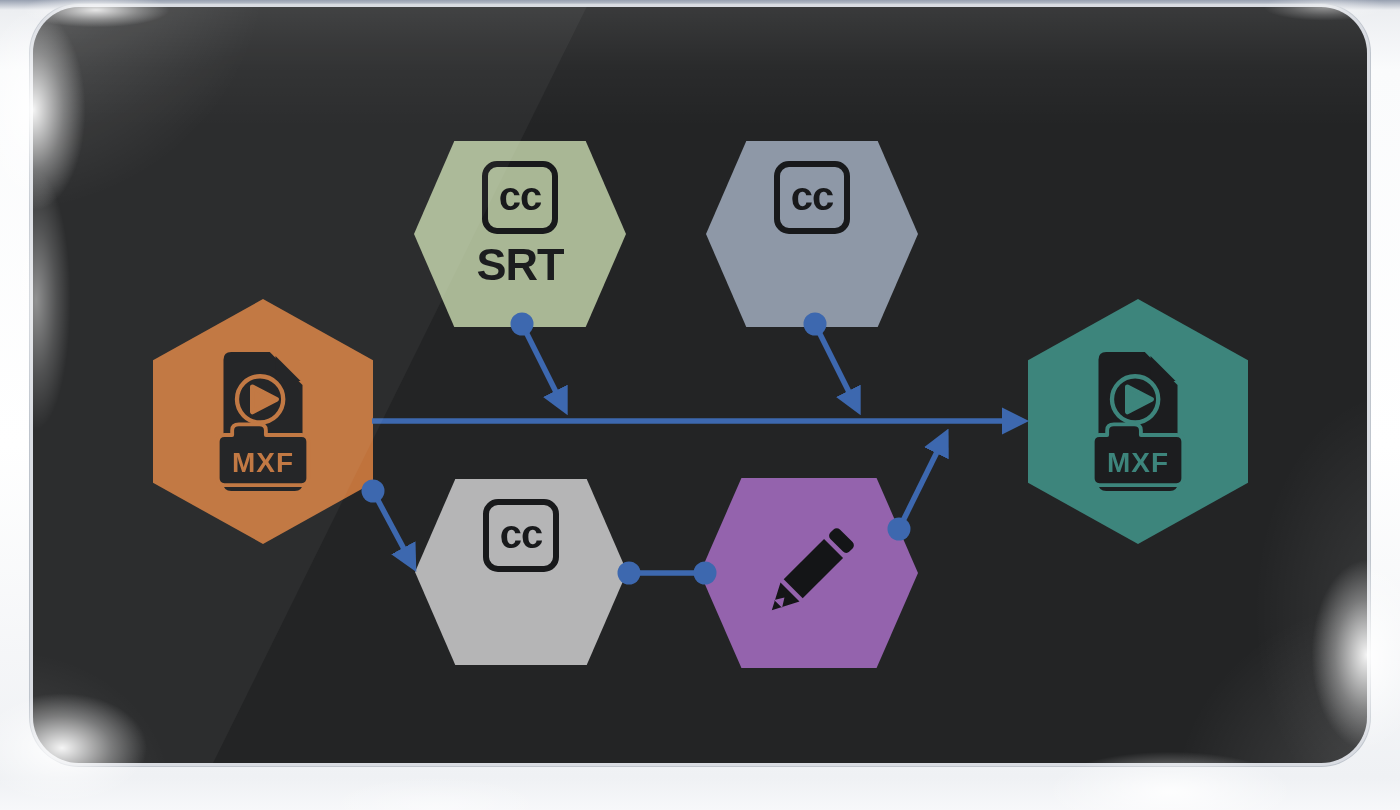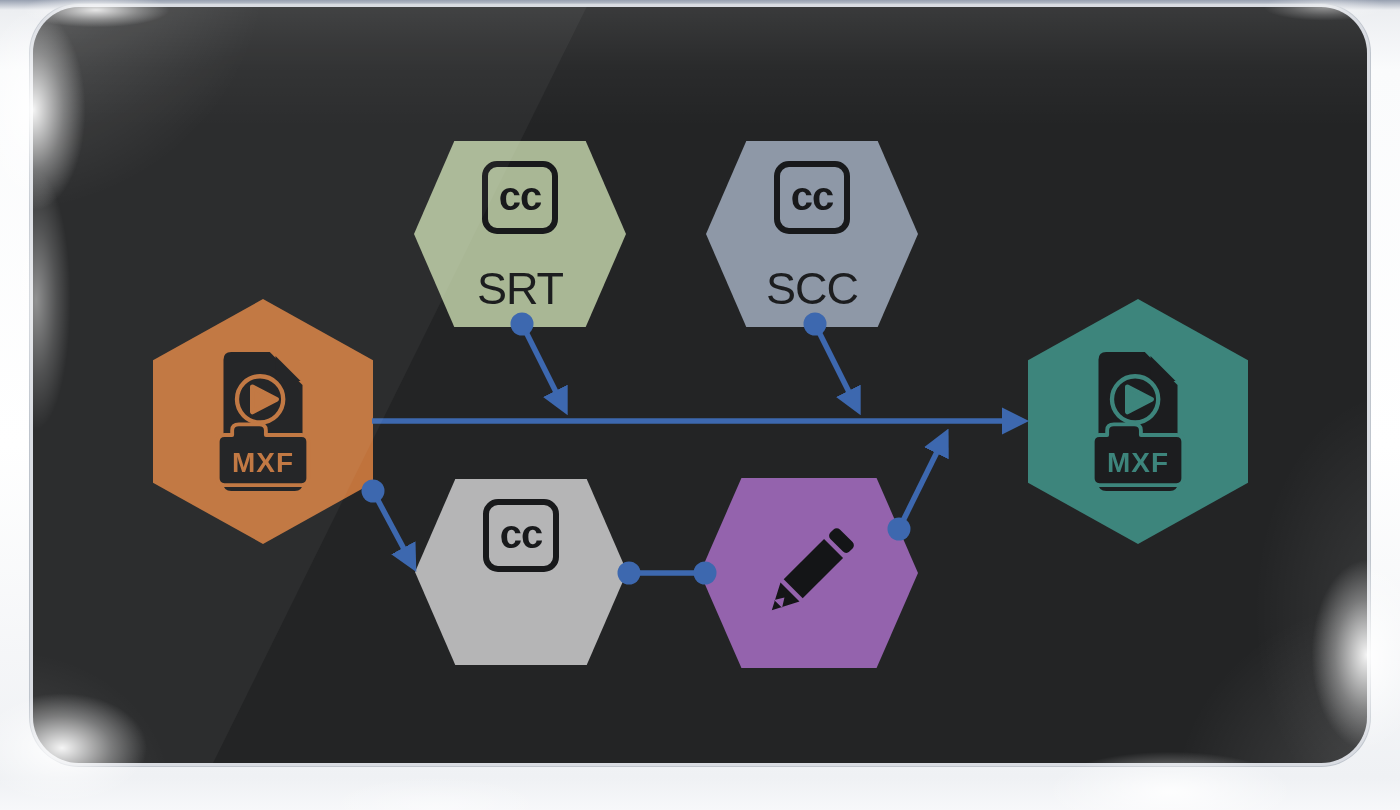--- a/index.html
+++ b/index.html
@@ -30,38 +30,38 @@
   }
   .sheen{
     position:absolute;inset:0;pointer-events:none;z-index:30;
     background:rgba(255,255,255,0.045);
     clip-path:polygon(0 0,41.5% 0,13.5% 100%,0 100%);
   }
   
   .hex{
     position:absolute;z-index:10;
     background:var(--accent);
-    display:flex;flex-direction:column;align-items:center;gap:24px;
+    display:flex;flex-direction:column;align-items:center;
   }
   .hex.pointy{ 
     clip-path:polygon(50% 0%,100% 25%,100% 75%,50% 100%,0% 75%,0% 25%);
     justify-content:center;
   }
   .hex.flat{ 
     clip-path:polygon(19% 0%,81% 0%,100% 50%,81% 100%,19% 100%,0% 50%);
     justify-content:flex-start;padding-top:20px;box-sizing:border-box;
   }
   .ccbox{
     width:64px;height:58px;border:6px solid #18191b;border-radius:15px;
     display:flex;align-items:center;justify-content:center;
     font-size:40px;font-weight:700;color:#18191b;letter-spacing:-1px;
     line-height:1;padding-bottom:3px;
   }
   .hexlabel{
-    margin-top:6px;font-size:45px;color:#1c1d1f;letter-spacing:-1px;line-height:1.1;
+    margin-top:6px;font-size:45px;color:#1c1d1f;letter-spacing:-1px;line-height:1.1;font-weight:bold;
   }
   
   svg.connectors{position:absolute;inset:0;z-index:20;pointer-events:none;}
   svg.connectors line{stroke:var(--line);stroke-width:5.5px;}
   svg.connectors circle{fill:var(--line);}
   svg.connectors .arrowhead{fill:var(--line);}
   
   .glow{
     position:absolute;z-index:40;border-radius:50%;pointer-events:none;
     background:radial-gradient(closest-side,rgba(255,255,255,0.95),rgba(255,255,255,0.35) 42%,rgba(255,255,255,0) 72%);
@@ -86,21 +86,20 @@
       <div class="ccbox">
         <span>cc</span>
       </div>
       <div class="hexlabel">SRT</div>
     </div>
 
     <div class="hex flat" style="left: 673px; top: 134px; width: 212px; height: 186px; --accent: #8e98a7;">
       <div class="ccbox">
         <span>cc</span>
       </div>
-      <div class="hexlabel">SCC</div>
     </div>
 
     <div class="hex flat" style="left: 382px; top: 472px; width: 212px; height: 186px; --accent: #b5b5b6;">
       <div class="ccbox">
         <span>cc</span>
       </div>
     </div>
 
     <div class="hex flat" style="left: 667px; top: 471px; width: 218px; height: 190px; justify-content: center; padding-top: 0px; --accent: #9463ad;">
       <svg width="112" height="112" viewBox="0 0 100 100">

